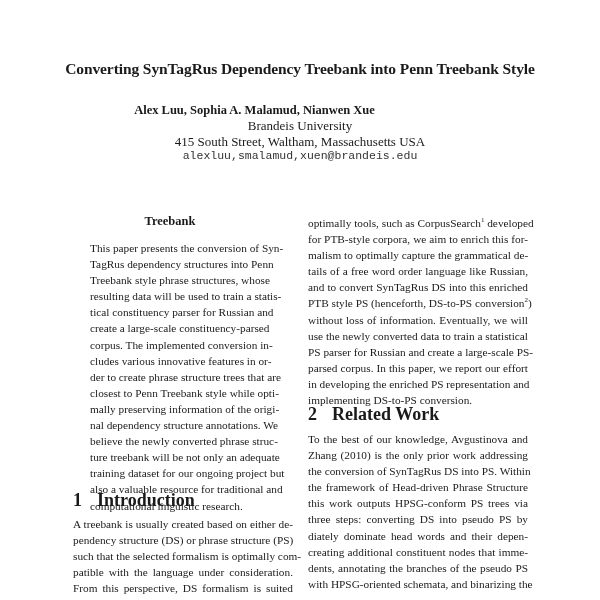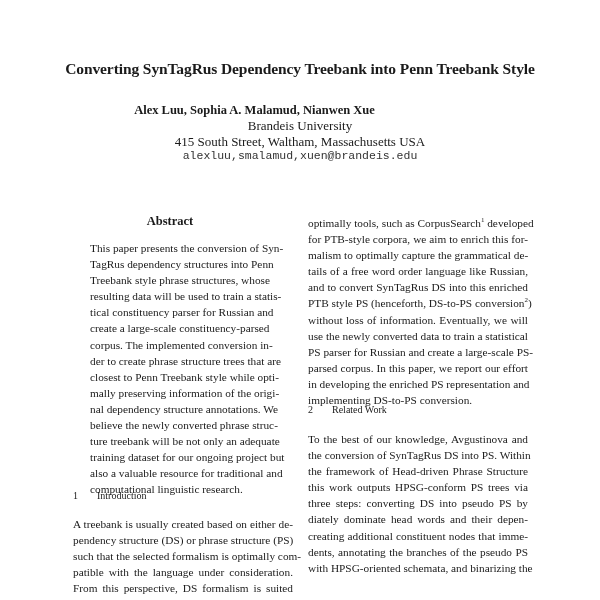--- a/index.html
+++ b/index.html
@@ -10,42 +10,43 @@
   .authors { position:absolute; top:103px; left:0; width:509px; text-align:center;
              font-weight:bold; font-size:12.5px; }
   .affil { position:absolute; left:0; width:600px; text-align:center; font-size:13px; }
   .email { position:absolute; top:149px; left:0; width:600px; text-align:center;
            font-family:"Liberation Mono", monospace; font-size:11.5px; color:#333; }
   .col { position:absolute; font-size:11.3px; line-height:16.1px; text-align:justify; }
   .line { display:block; text-align:justify; text-align-last:justify; white-space:nowrap; }
   .line.last { text-align-last:left; }
   .abs-head { position:absolute; top:214px; left:90px; width:160px; text-align:center;
               font-weight:bold; font-size:12.5px; }
-  .sec-head { position:absolute; font-weight:normal; font-size:10px; }
+  .sec-head { position:absolute; font-weight:bold; font-size:18px; }
   .sec-head .num { display:inline-block; width:24px; }
   sup { font-size:7px; vertical-align:5px; line-height:0; }
 </style>
 </head>
 <body>
 
 <div class="title">Converting SynTagRus Dependency Treebank into Penn Treebank Style</div>
 <div class="authors">Alex Luu, Sophia A. Malamud, Nianwen Xue</div>
 <div class="affil" style="top:118px">Brandeis University</div>
 <div class="affil" style="top:134px">415 South Street, Waltham, Massachusetts USA</div>
 <div class="email">alexluu,smalamud,xuen@brandeis.edu</div>
 
-<div class="abs-head">Abstract</div>
+<div class="abs-head">Treebank</div>
 <div class="col" style="top:240px;left:90px;width:160px;">
   <span class="line">This paper presents the conversion of Syn-</span>
   <span class="line">TagRus dependency structures into Penn</span>
   <span class="line">Treebank style phrase structures, whose</span>
   <span class="line">resulting data will be used to train a statis-</span>
   <span class="line">tical constituency parser for Russian and</span>
   <span class="line">create a large-scale constituency-parsed</span>
   <span class="line">corpus. The implemented conversion in-</span>
+  <span class="line">cludes various innovative features in or-</span>
   <span class="line">der to create phrase structure trees that are</span>
   <span class="line">closest to Penn Treebank style while opti-</span>
   <span class="line">mally preserving information of the origi-</span>
   <span class="line">nal dependency structure annotations. We</span>
   <span class="line">believe the newly converted phrase struc-</span>
   <span class="line">ture treebank will be not only an adequate</span>
   <span class="line">training dataset for our ongoing project but</span>
   <span class="line">also a valuable resource for traditional and</span>
   <span class="line last">computational linguistic research.</span>
 </div>
@@ -75,20 +76,21 @@
   <span class="line">parsed corpus. In this paper, we report our effort</span>
   <span class="line">in developing the enriched PS representation and</span>
   <span class="line last">implementing DS-to-PS conversion.</span>
 </div>
 
 <div class="sec-head" style="top:404px;left:308px;">
   <span class="num">2</span><span>Related Work</span>
 </div>
 <div class="col" style="top:431px;left:308px;width:220px;">
   <span class="line">To the best of our knowledge, Avgustinova and</span>
+  <span class="line">Zhang (2010) is the only prior work addressing</span>
   <span class="line">the conversion of SynTagRus DS into PS. Within</span>
   <span class="line">the framework of Head-driven Phrase Structure</span>
   <span class="line">this work outputs HPSG-conform PS trees via</span>
   <span class="line">three steps: converting DS into pseudo PS by</span>
   <span class="line">diately dominate head words and their depen-</span>
   <span class="line">creating additional constituent nodes that imme-</span>
   <span class="line">dents, annotating the branches of the pseudo PS</span>
   <span class="line">with HPSG-oriented schemata, and binarizing the</span>
 
 </div>

